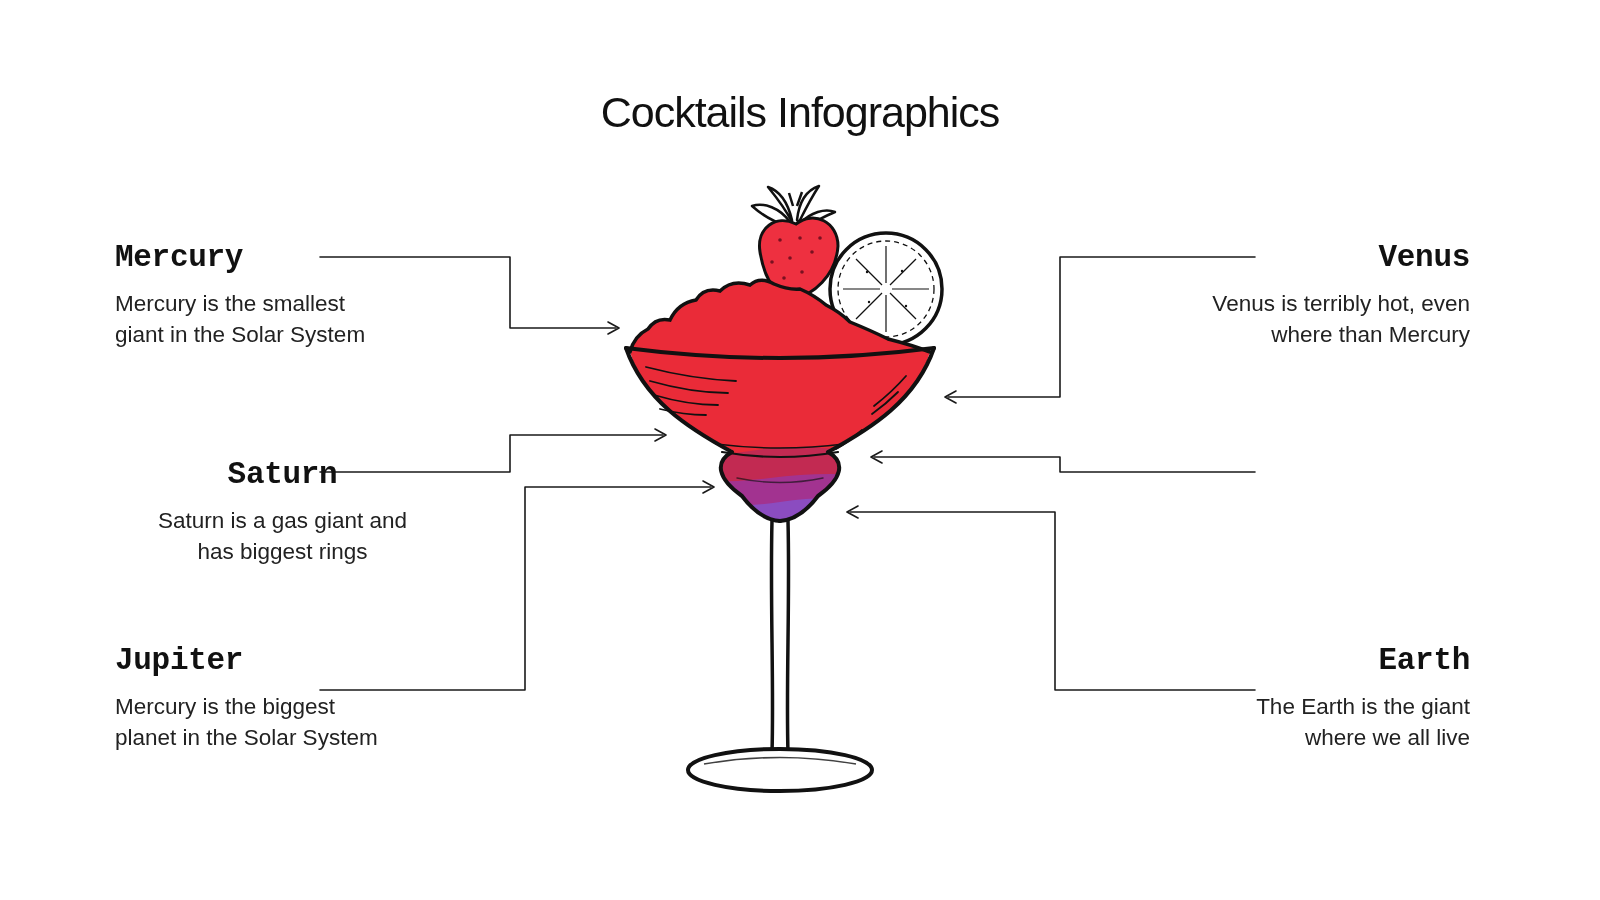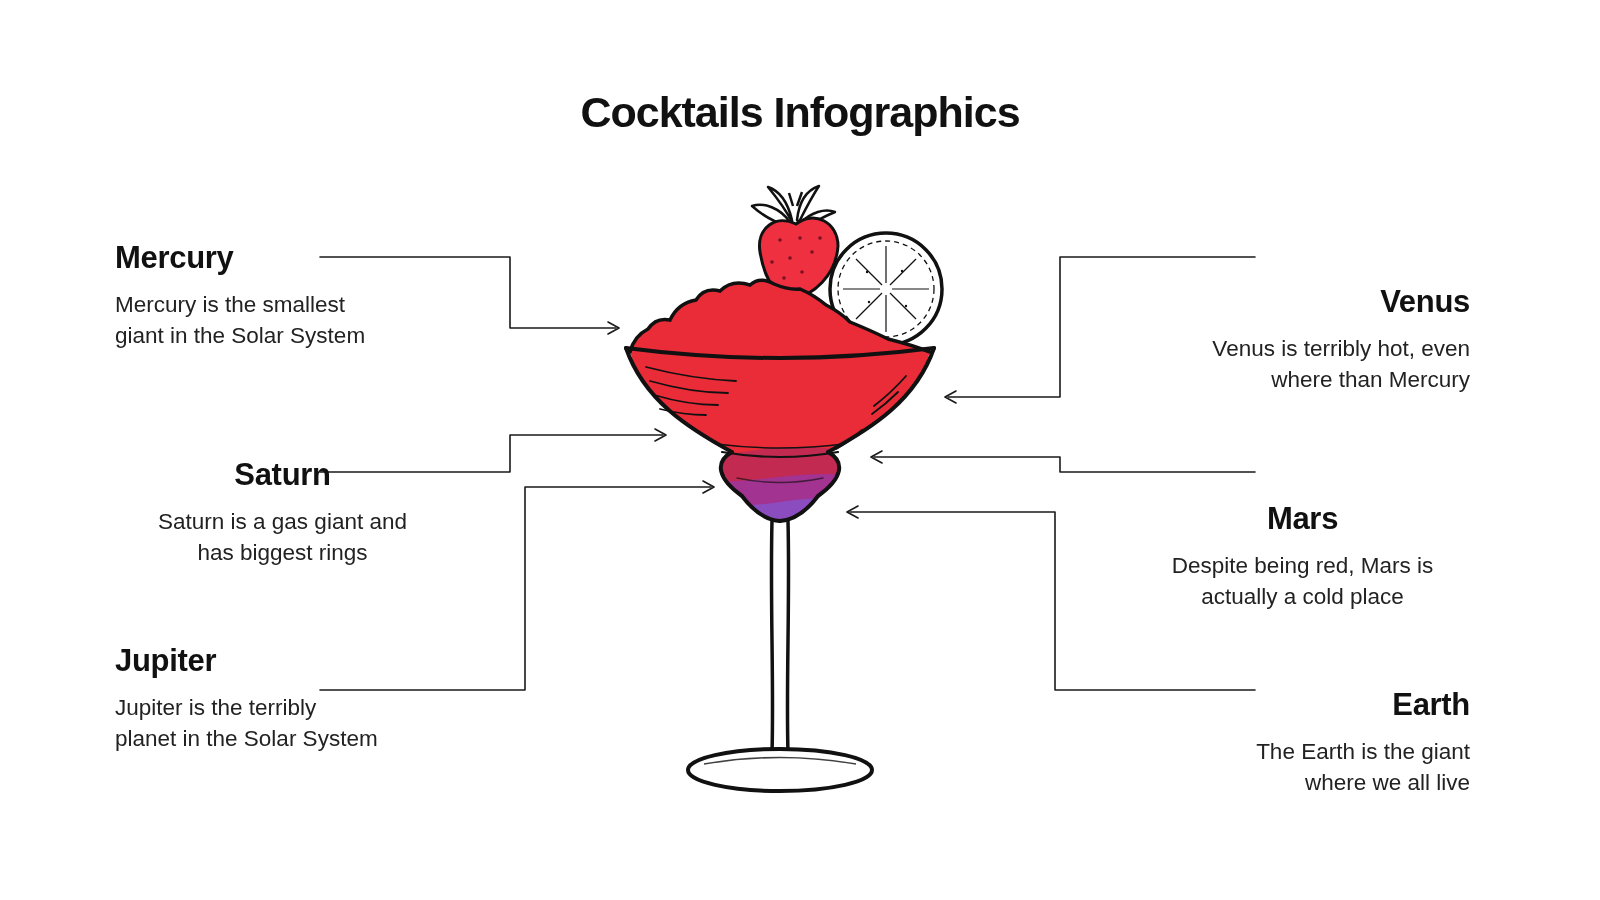--- a/index.html
+++ b/index.html
@@ -1,25 +1,25 @@
 <!DOCTYPE html>
 <html><head>
 <meta charset="utf-8">
 <style>
   html,body{margin:0;padding:0;background:#ffffff;}
   .page{position:relative;width:1600px;height:900px;background:#ffffff;overflow:hidden;
         font-family:"Liberation Sans", sans-serif;color:#1a1a1a;}
   .title{position:absolute;top:88px;left:0;width:100%;text-align:center;margin:0;
-         font-size:43px;font-weight:700;letter-spacing:-1px;color:#111;}
+         font-size:43px;font-weight:400;letter-spacing:-1px;color:#111;}
   .illustration{position:absolute;left:0;top:0;width:1600px;height:900px;}
   .callout{position:absolute;width:335px;}
-  .callout h2{margin:0;font-size:31px;font-weight:800;letter-spacing:-0.3px;color:#111;}
+  .callout h2{margin:0;font-size:31px;font-weight:800;letter-spacing:-0.3px;color:#111;font-family:Liberation Mono, monospace;}
   .callout p{margin:13px 0 0;font-size:22.5px;line-height:31px;color:#222;white-space:pre-line;}
   .left{left:115px;text-align:left;}
-  .right{right:130px;text-align:right;margin-top:44px;}
+  .right{right:130px;text-align:right;}
   .pos-row1{top:240px;}
   .pos-row2{top:457px;text-align:center;}
   .pos-row3{top:643px;}
 </style>
 </head>
 <body>
 
 <div class="page">
 
   <h1 class="title">Cocktails Infographics</h1>
@@ -157,29 +157,24 @@
     <p>Venus is terribly hot, even
 where than Mercury</p>
   </div>
 
   <div class="callout left pos-row2">
     <h2>Saturn</h2>
     <p>Saturn is a gas giant and
 has biggest rings</p>
   </div>
 
-  <div class="callout right pos-row2">
-    <h2>Mars</h2>
-    <p>Despite being red, Mars is
-actually a cold place</p>
-  </div>
 
   <div class="callout left pos-row3">
     <h2>Jupiter</h2>
-    <p>Jupiter is the terribly
+    <p>Mercury is the biggest
 planet in the Solar System</p>
   </div>
 
   <div class="callout right pos-row3">
     <h2>Earth</h2>
     <p>The Earth is the giant
 where we all live</p>
   </div>
 
 </div>

